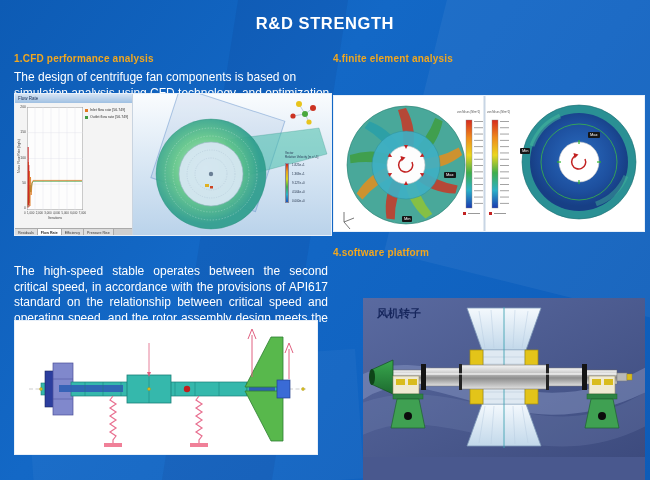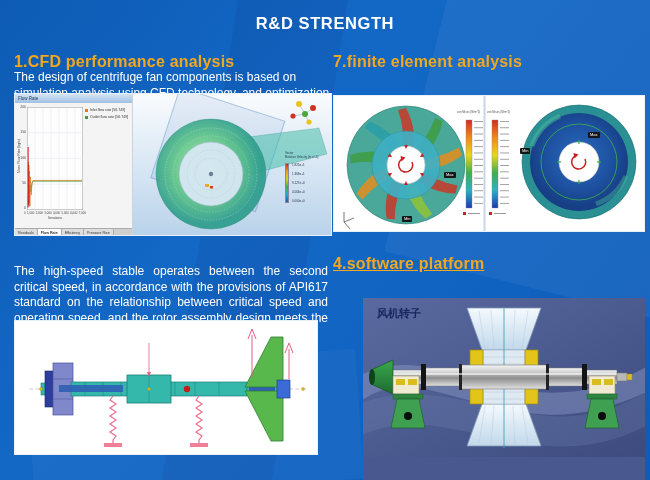--- a/index.html
+++ b/index.html
@@ -6,21 +6,21 @@
   html,body { background:#0a3d7a; }
   body { font-family:"Liberation Sans", sans-serif; }
   .page { position:relative; width:650px; height:480px; overflow:hidden;
           background:linear-gradient(128deg,#0d5bb4 0%,#1368c6 38%,#1164c2 62%,#0e5cb8 100%); }
   .bg-shape { position:absolute; pointer-events:none; }
   .bg1 { right:-50px; top:-40px; width:280px; height:330px; background:rgba(255,255,255,0.05); transform:rotate(14deg); }
   .bg2 { left:200px; top:0; width:110px; height:480px; background:rgba(8,40,105,0.10); transform:skewX(-9deg); }
   .bg3 { left:30px; bottom:-10px; width:330px; height:130px; background:rgba(255,255,255,0.035); transform:rotate(-4deg); }
   .page-title { position:absolute; top:14px; left:0; width:100%; text-align:center;
                 color:#ffffff; font-size:16.5px; font-weight:600; letter-spacing:0.6px; }
-  .sec-heading { position:absolute; color:#f2a71e; font-size:16px; font-weight:700; letter-spacing:0.2px;text-align:right; }
+  .sec-heading { position:absolute; color:#f2a71e; font-size:10px; font-weight:700; letter-spacing:0.2px;text-align:right; }
   .sec-body { position:absolute; color:#ffffff; font-size:12px; line-height:1.3; }
   .figure { position:absolute; background:#ffffff; border:1px solid rgba(230,238,248,0.9); overflow:hidden; }
 
   
   .fig-cfd { left:14px; top:93px; width:318px; height:143px; }
   .cfd-chart { position:absolute; left:0; top:0; width:118px; height:143px; background:#f4f4f4; border-right:1px solid #c9d4e0; }
   .cfd-titlebar { position:absolute; left:0; top:0; width:100%; height:9px;
                   background:linear-gradient(#d6e4f4,#9fc0e2); color:#22365a; font-size:4.5px;
                   line-height:9px; padding-left:3px; }
   .cfd-plotwrap { position:absolute; left:12px; top:13px; width:56px; height:103px; }
@@ -180,21 +180,21 @@
           <span>1.825e+1</span>
           <span>1.369e+1</span>
           <span>9.127e+0</span>
           <span>4.564e+0</span>
           <span>0.000e+0</span>
         </div>
       </div>
     </div>
   </div>
 
-  <div class="sec-heading" style="left:333px; top:53px;">7.finite element analysis</div>
+  <div class="sec-heading" style="left:333px; top:53px;">4.finite element analysis</div>
 
   <div class="figure fig-fea">
     <svg width="312" height="137" viewBox="0 0 312 137">
       <defs>
         <linearGradient id="rainbow" x1="0" y1="0" x2="0" y2="1">
           <stop offset="0%" stop-color="#d62b1f"></stop>
             <stop offset="20%" stop-color="#ef8a1c"></stop>
           <stop offset="40%" stop-color="#ead61e"></stop>
             <stop offset="60%" stop-color="#3fae4c"></stop>
           <stop offset="80%" stop-color="#2bb0c8"></stop>
@@ -405,21 +405,21 @@
         <polyline points="270,32 274,22 278,32"></polyline>
       </g>
       <g fill="#d8c020" stroke="#a89010" stroke-width="0.4">
         <circle cx="26" cy="68" r="1.5"></circle>
           <circle cx="134" cy="68" r="1.5"></circle>
           <circle cx="288" cy="68" r="1.5"></circle>
       </g>
     </svg>
   </div>
 
-  <div class="sec-heading" style="left:333px; top:255px;text-decoration:underline;">4.software platform</div>
+  <div class="sec-heading" style="left:333px; top:247px;">4.software platform</div>
 
   <div class="figure fig-soft">
     <svg width="282" height="159" viewBox="0 0 282 159">
       <defs>
         <linearGradient id="navGrad" x1="0" y1="0" x2="1" y2="1">
           <stop offset="0%" stop-color="#5a6aa0"></stop>
             <stop offset="100%" stop-color="#3d4b7e"></stop>
         </linearGradient>
         <linearGradient id="metal" x1="0" y1="0" x2="0" y2="1">
           <stop offset="0%" stop-color="#f5f5f5"></stop>

